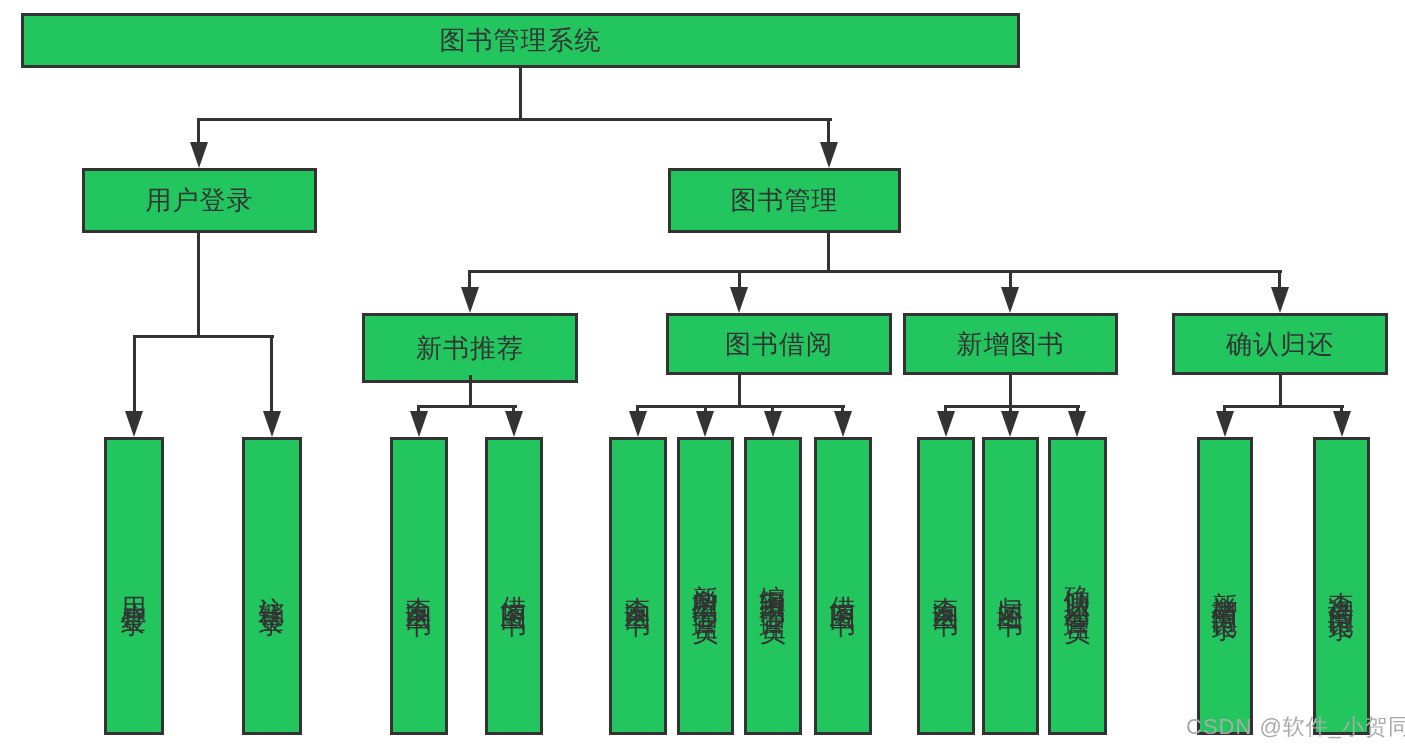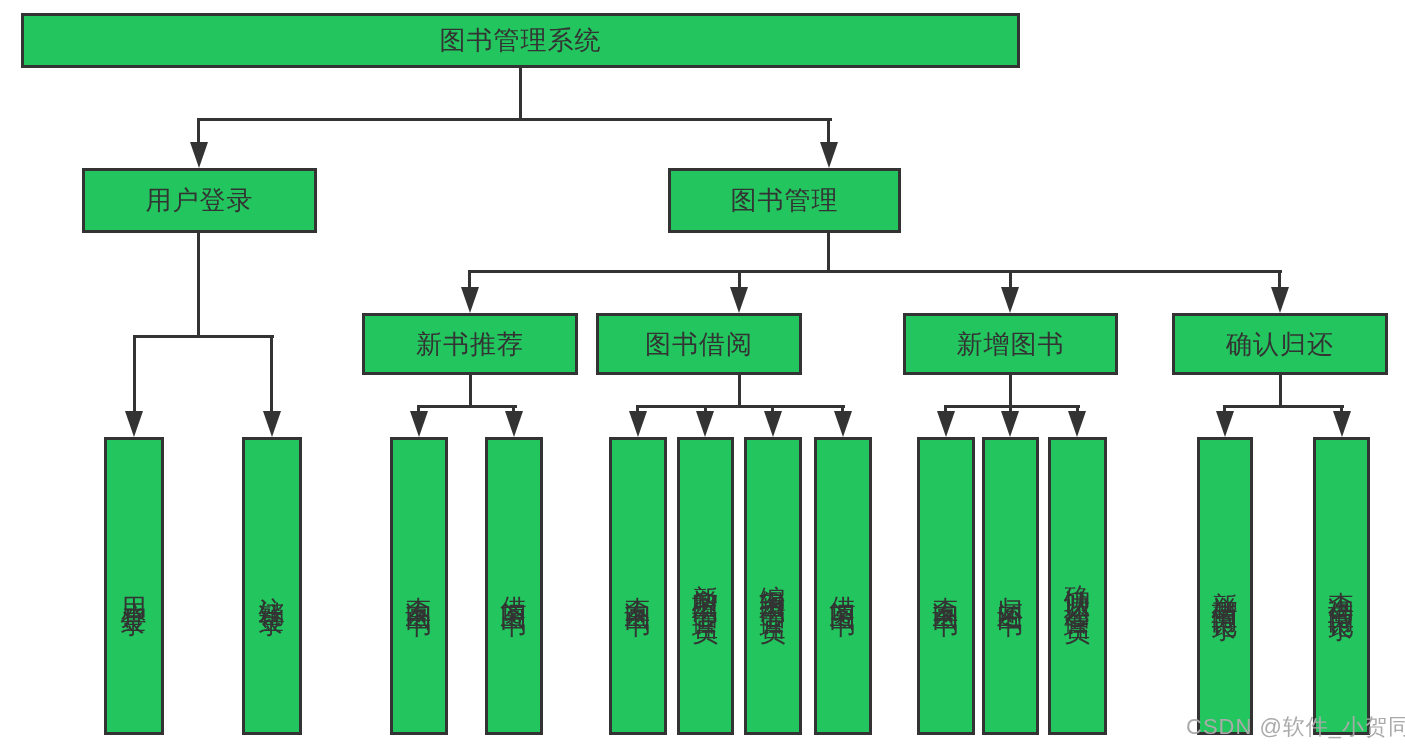--- a/index.html
+++ b/index.html
@@ -75,25 +75,25 @@
   </div>
 
   <div class="box hbox" style="left:82px; top:168px; width:235px; height:65px;">
     <span>用户登录</span>
   </div>
 
   <div class="box hbox" style="left:668px; top:168px; width:233px; height:65px;">
     <span>图书管理</span>
   </div>
 
-  <div class="box hbox" style="left:362px; top:313px; width:216px; height:62px;">
+  <div class="box hbox" style="left:362px; top:313px; width:216px; height:70px;">
     <span>新书推荐</span>
   </div>
 
-  <div class="box hbox" style="left:596px; top:313px; width:206px; height:62px;">
+  <div class="box hbox" style="left:666px; top:313px; width:226px; height:62px;">
     <span>图书借阅</span>
   </div>
 
   <div class="box hbox" style="left:903px; top:313px; width:215px; height:62px;">
     <span>新增图书</span>
   </div>
 
   <div class="box hbox" style="left:1172px; top:313px; width:216px; height:62px;">
     <span>确认归还</span>
   </div>

